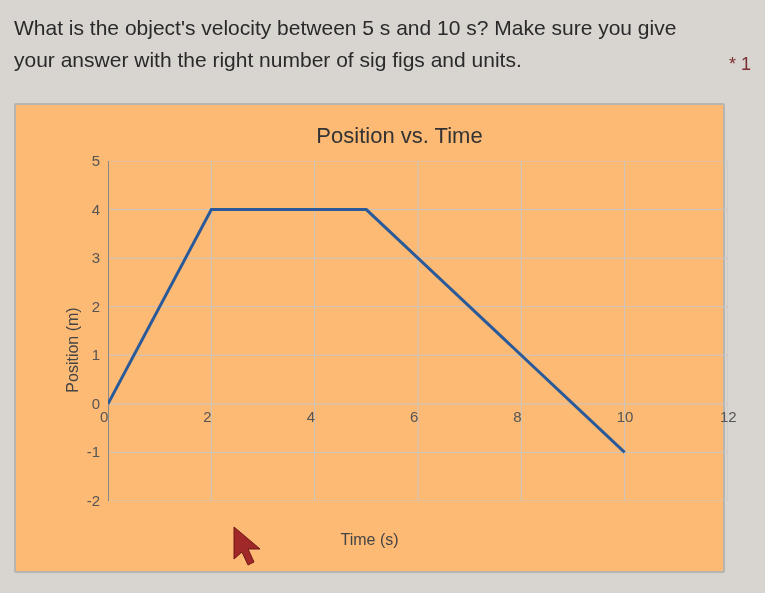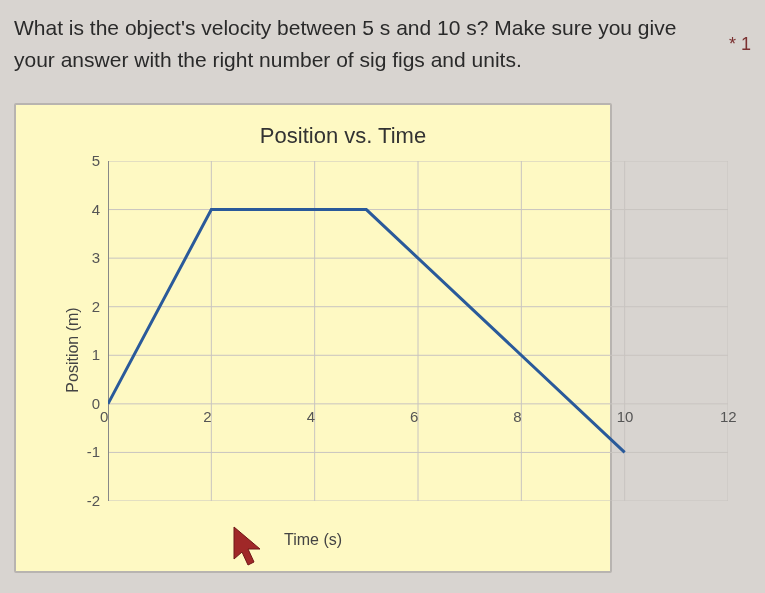--- a/index.html
+++ b/index.html
@@ -7,42 +7,42 @@
       width: 765px;
       height: 593px;
       background: #d8d4d0;
       font-family: Arial, Helvetica, sans-serif;
       padding: 12px 14px;
       position: relative;
       overflow: hidden;
     }
     .question-row {
       display: flex;
-      align-items: center;
+      align-items: flex-end;
       gap: 12px;
     }
     .question-text {
       font-size: 21px;
       color: #2a2a2a;
       line-height: 1.5;
       flex: 1;
     }
     .points {
       font-size: 18px;
       color: #7a3030;
       white-space: nowrap;
       margin-top: 2px;
     }
     .chart-box {
       margin-top: 28px;
-      background: #fef9c3;
+      background: #fdba74;
       border: 2px solid #b8b4b0;
       border-radius: 2px;
       padding: 18px 20px 14px 20px;
-      width: 598px;
+      width: 711px;
       height: 470px;
       position: relative;
     }
     .chart-title {
       text-align: center;
       font-size: 22px;
       color: #333;
       margin-bottom: 6px;
       margin-left: 60px;
     }

